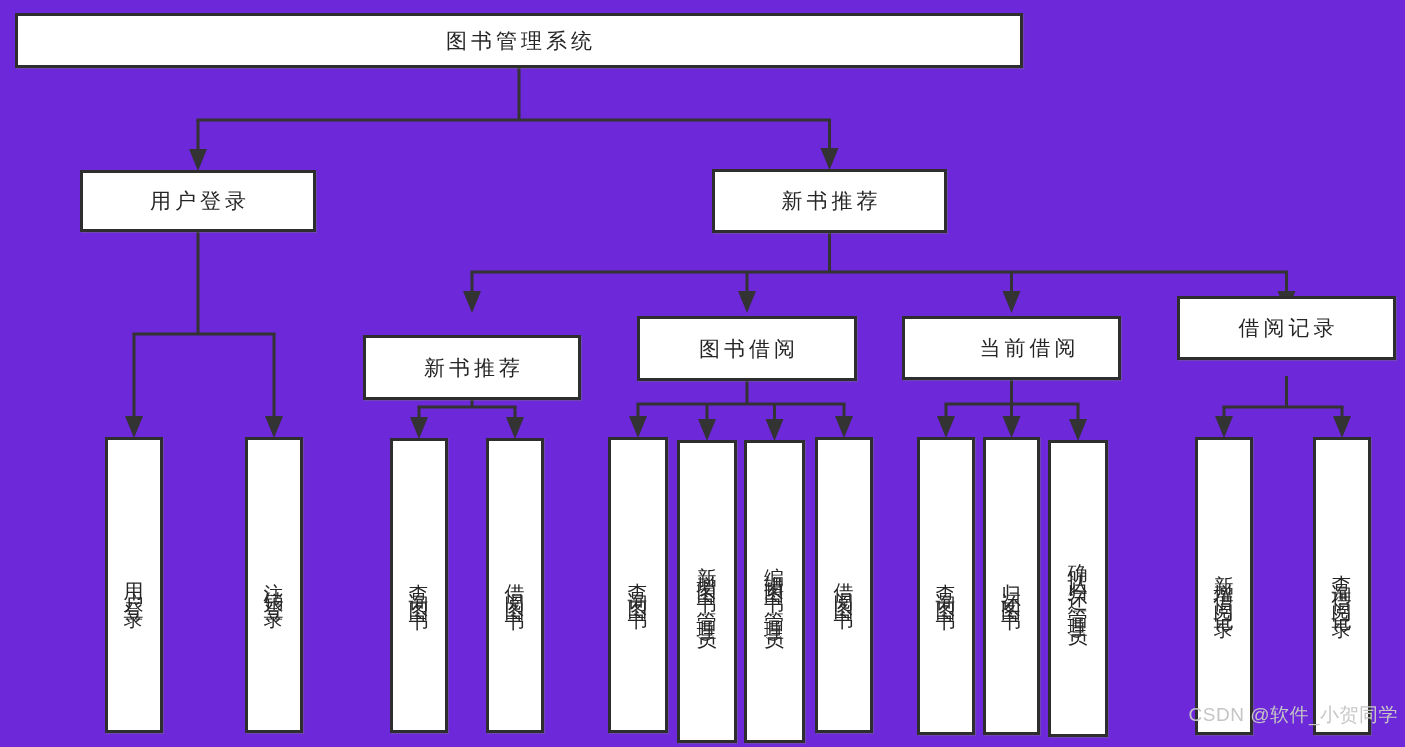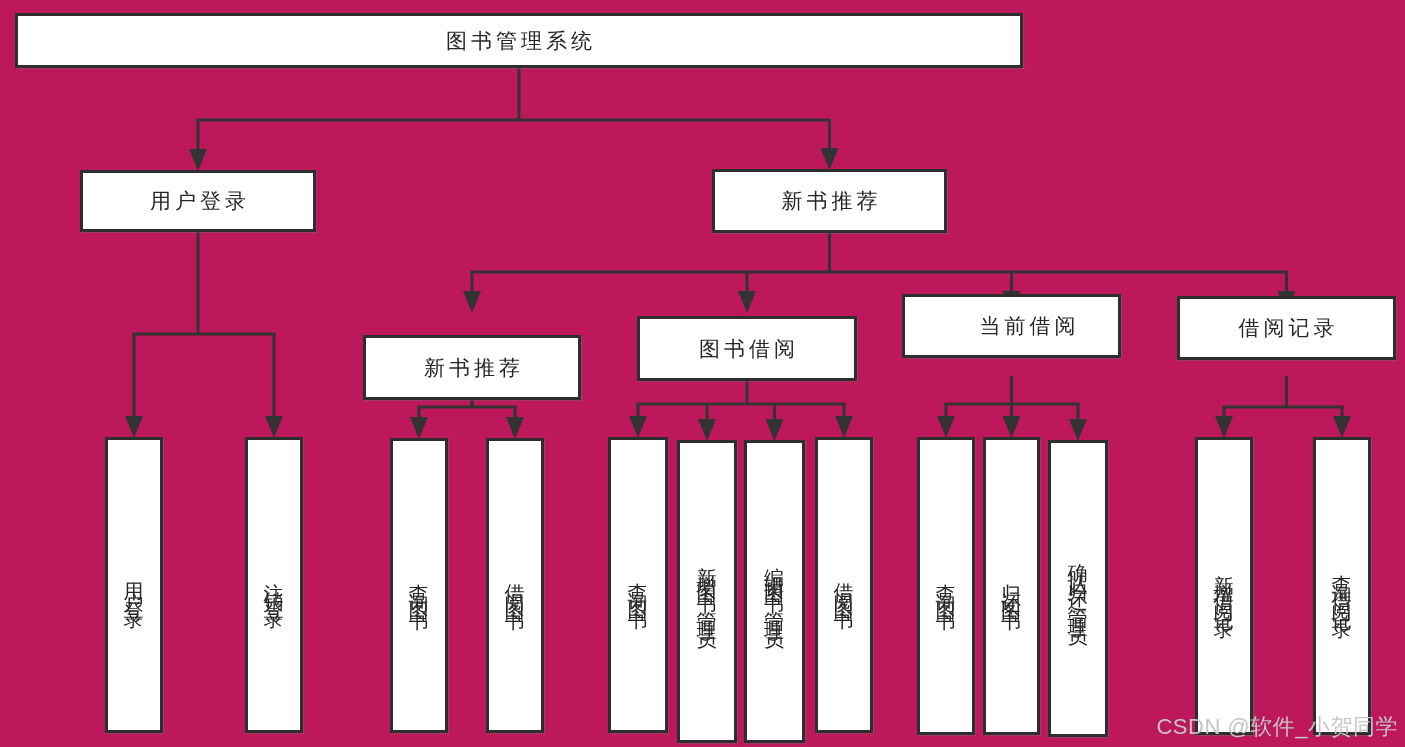--- a/index.html
+++ b/index.html
@@ -4,21 +4,21 @@
 <style>
   html, body {
     margin: 0;
     padding: 0;
     background: #ffffff;
   }
   .canvas {
     position: relative;
     width: 1405px;
     height: 747px;
-    background: #be185d;
+    background: #6d28d9;
     font-family: "Liberation Sans", sans-serif;
     overflow: hidden;
   }
   svg.edges {
     position: absolute;
     left: 0;
     top: 0;
     width: 1405px;
     height: 747px;
   }
@@ -43,22 +43,22 @@
     writing-mode: vertical-rl;
     text-orientation: upright;
     font-size: 20px;
     letter-spacing: 9px;
     line-height: 1.1;
     white-space: nowrap;
   }
   .watermark {
     position: absolute;
     right: 7px;
-    bottom: 5px;
-    font-size: 22px;
+    bottom: 19px;
+    font-size: 19px;
     color: #c5c5c5;
     letter-spacing: 0.5px;
     white-space: nowrap;
   }
 </style>
 </head>
 <body>
 
 <div class="canvas">
   <svg class="edges" id="edge-layer" xmlns="http://www.w3.org/2000/svg">
@@ -124,21 +124,21 @@
       </div>
       <div class="node h" style="left: 712px; top: 169px; width: 235px; height: 64px;">
         <span>新书推荐</span>
       </div>
       <div class="node h" style="left: 363px; top: 324px; width: 218px; height: 65px; margin-top: 11px;">
         <span>新书推荐</span>
       </div>
       <div class="node h" style="left: 637px; top: 316px; width: 220px; height: 65px;">
         <span>图书借阅</span>
       </div>
-      <div class="node h" style="left: 902px; top: 294px; width: 219px; height: 64px; padding-left: 32px;">
+      <div class="node h" style="left: 902px; top: 316px; width: 219px; height: 64px; padding-left: 32px;">
         <span>当前借阅</span>
       </div>
       <div class="node h" style="left: 1177px; top: 296px; width: 219px; height: 64px;">
         <span>借阅记录</span>
       </div>
       <div class="node v" style="left: 105px; top: 437px; width: 58px; height: 296px;">
         <span>用户登录</span>
       </div>
       <div class="node v" style="left: 245px; top: 437px; width: 58px; height: 296px;">
         <span>注销登录</span>

